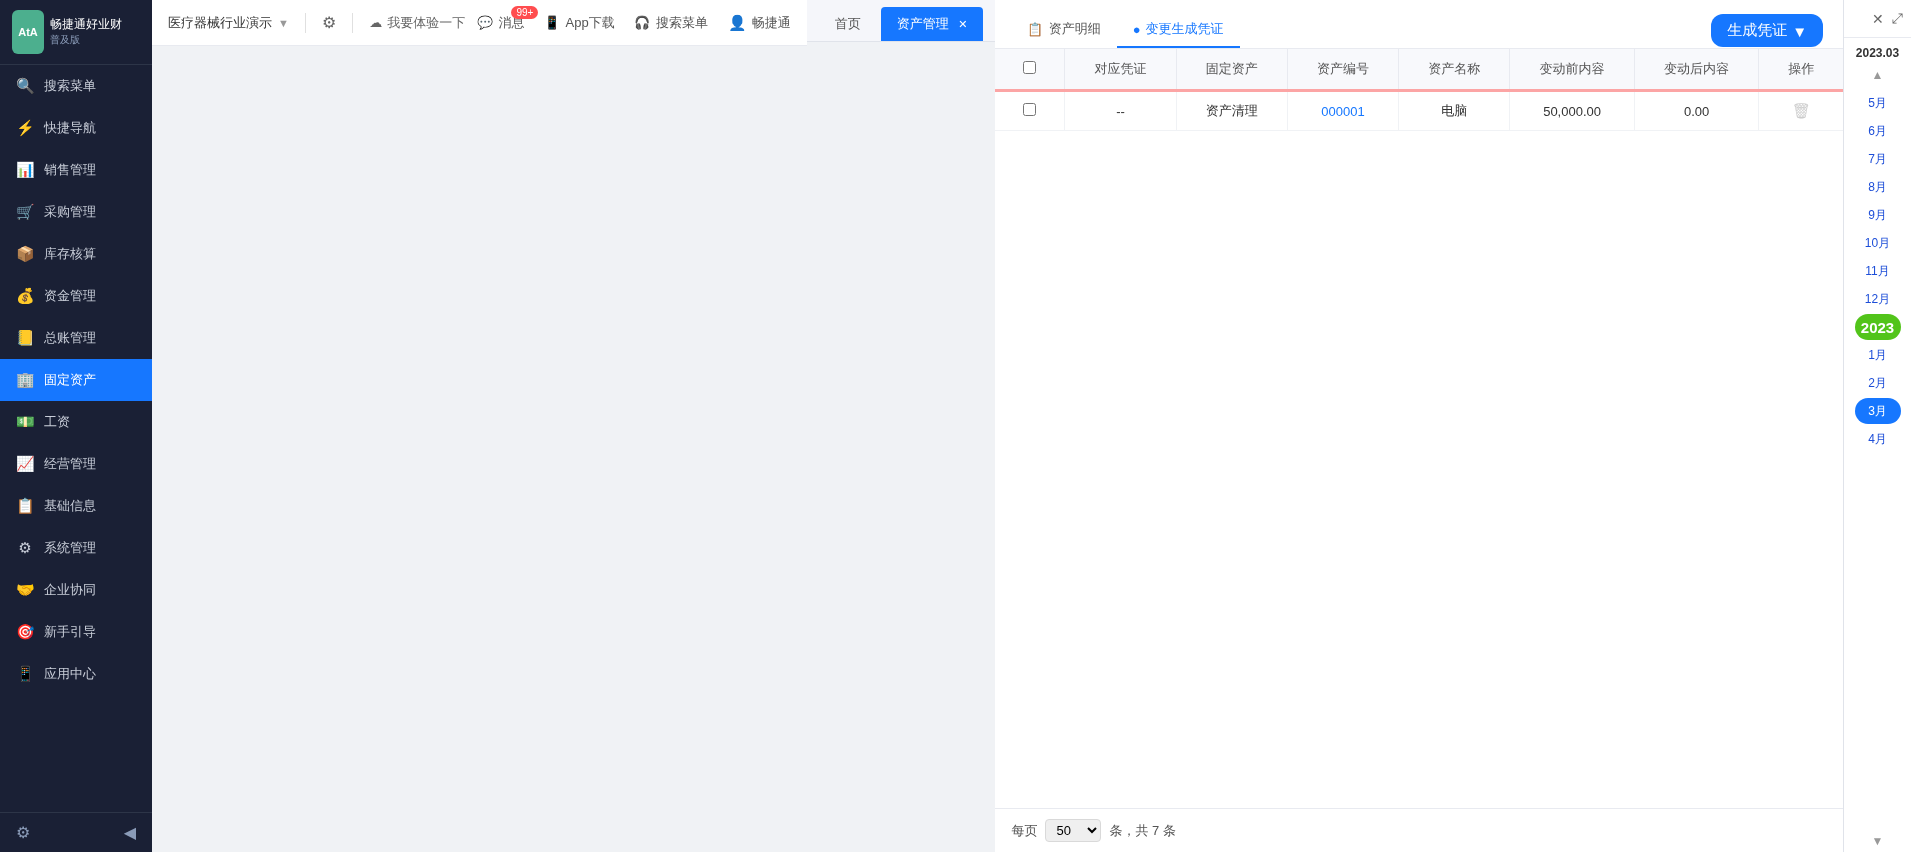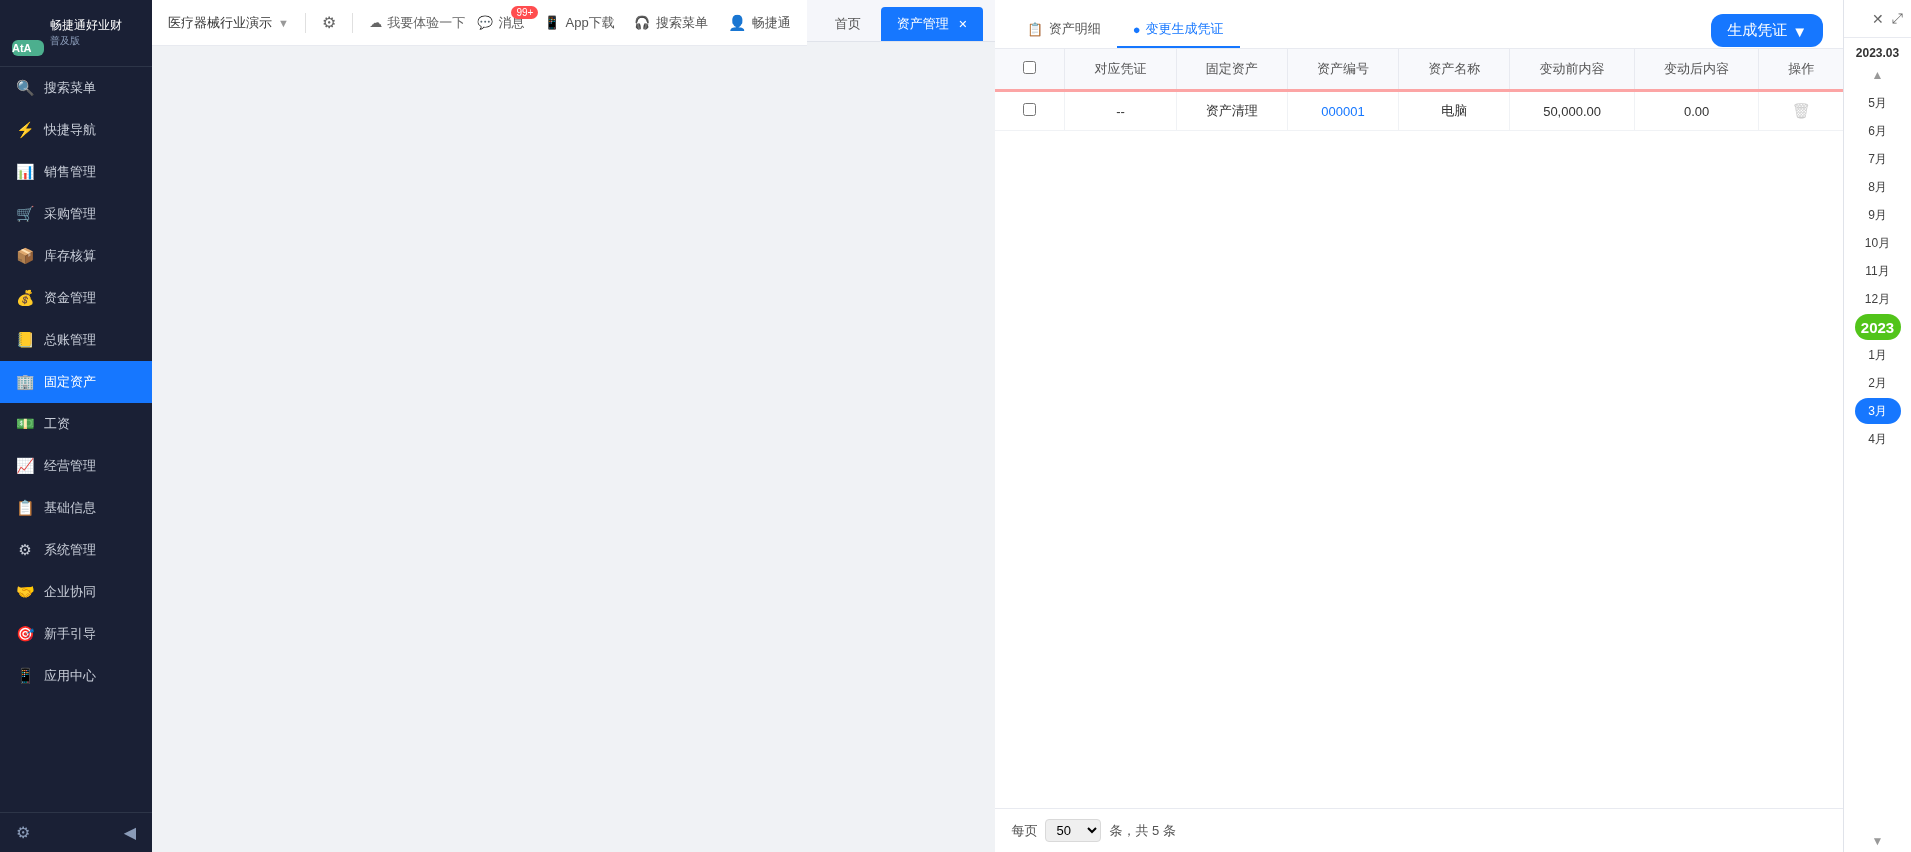--- a/index.html
+++ b/index.html
@@ -18,29 +18,29 @@
     .sidebar-logo {
       background: #1a2035;
       padding: 10px 12px;
       display: flex;
       align-items: center;
       gap: 6px;
       border-bottom: 1px solid #2d3548;
     }
     .sidebar-logo-icon {
       width: 32px;
-      height: 16px;
+      height: 44px;
       background: #4caf8e;
       border-radius: 6px;
       display: flex;
       align-items: center;
+      justify-content: center;
       color: white;
       font-size: 11px;
       font-weight: bold;
-      margin-top: 30px;
     }
     .sidebar-logo-text {
       font-size: 12px;
       color: #fff;
       line-height: 1.3;
     }
     .sidebar-logo-sub {
       font-size: 10px;
       color: #8a9bb8;
     }
@@ -308,21 +308,21 @@
       gap: 2px;
       padding: 4px 0;
     }
     .month-item {
       width: 46px;
       height: 26px;
       display: flex;
       align-items: center;
       justify-content: center;
       font-size: 12px;
-      color: #404040;
+      color: #1d4ed8;
       cursor: pointer;
       border-radius: 13px;
     }
     .month-item.active { background: #1677ff; color: #fff; }
     .month-item.year-badge {
       background: #52c41a;
       color: #fff;
       font-size: 15px;
       font-weight: bold;
     }
@@ -522,21 +522,21 @@
       </div>
 
       <div class="pagination">
         <span>每页</span>
         <select class="page-size-select">
           <option>50</option>
           <option>10</option>
           <option>20</option>
           <option>100</option>
         </select>
-        <span>条，共 5 条</span>
+        <span>条，共 7 条</span>
       </div>
 
     </div>
 
     <div class="right-panel">
       <div class="right-panel-header">
         <span class="panel-btn">✕</span>
         <span class="panel-btn">⤢</span>
       </div>
       <div class="year-label">2023.03</div>

